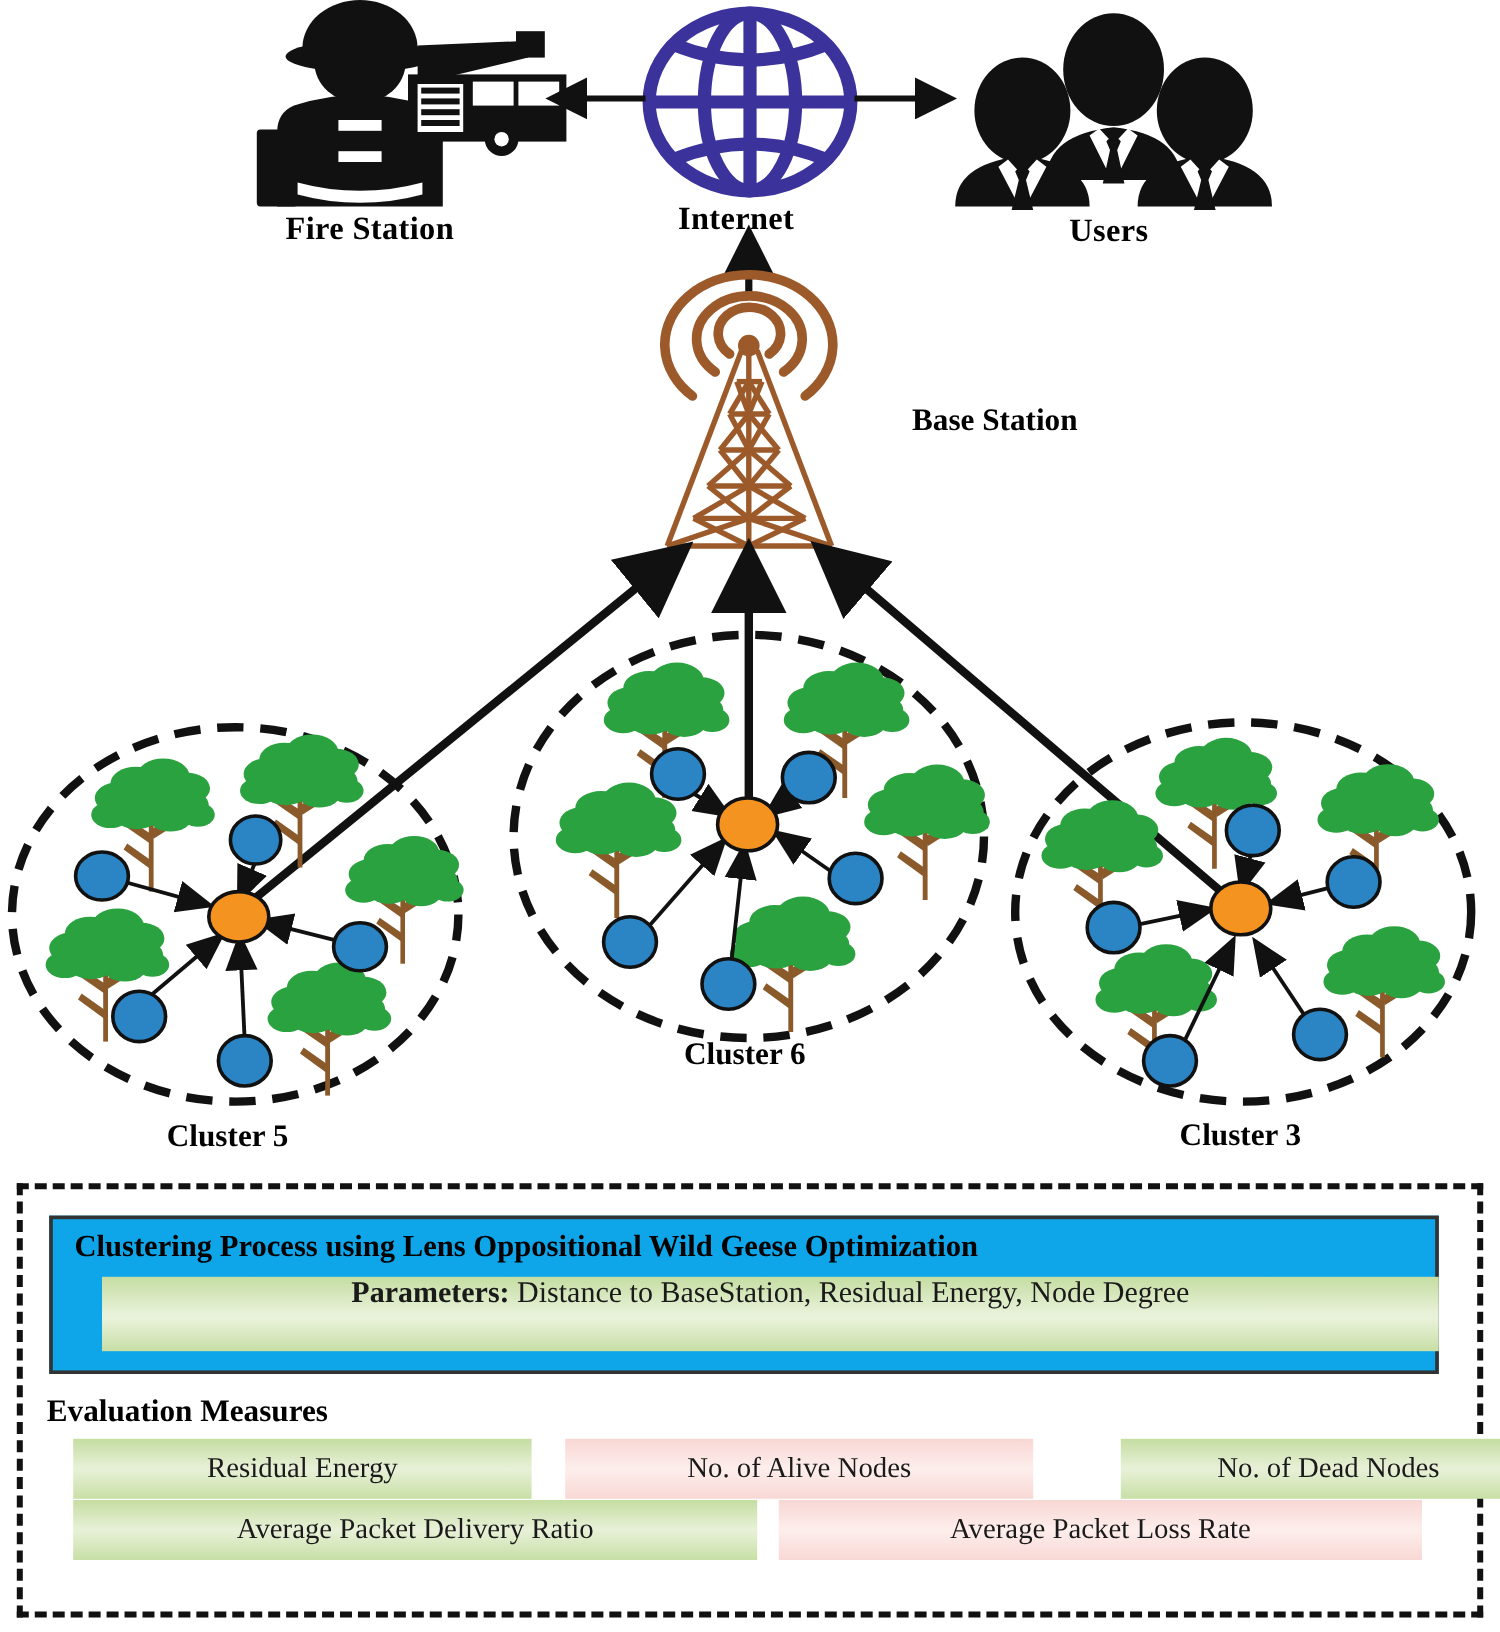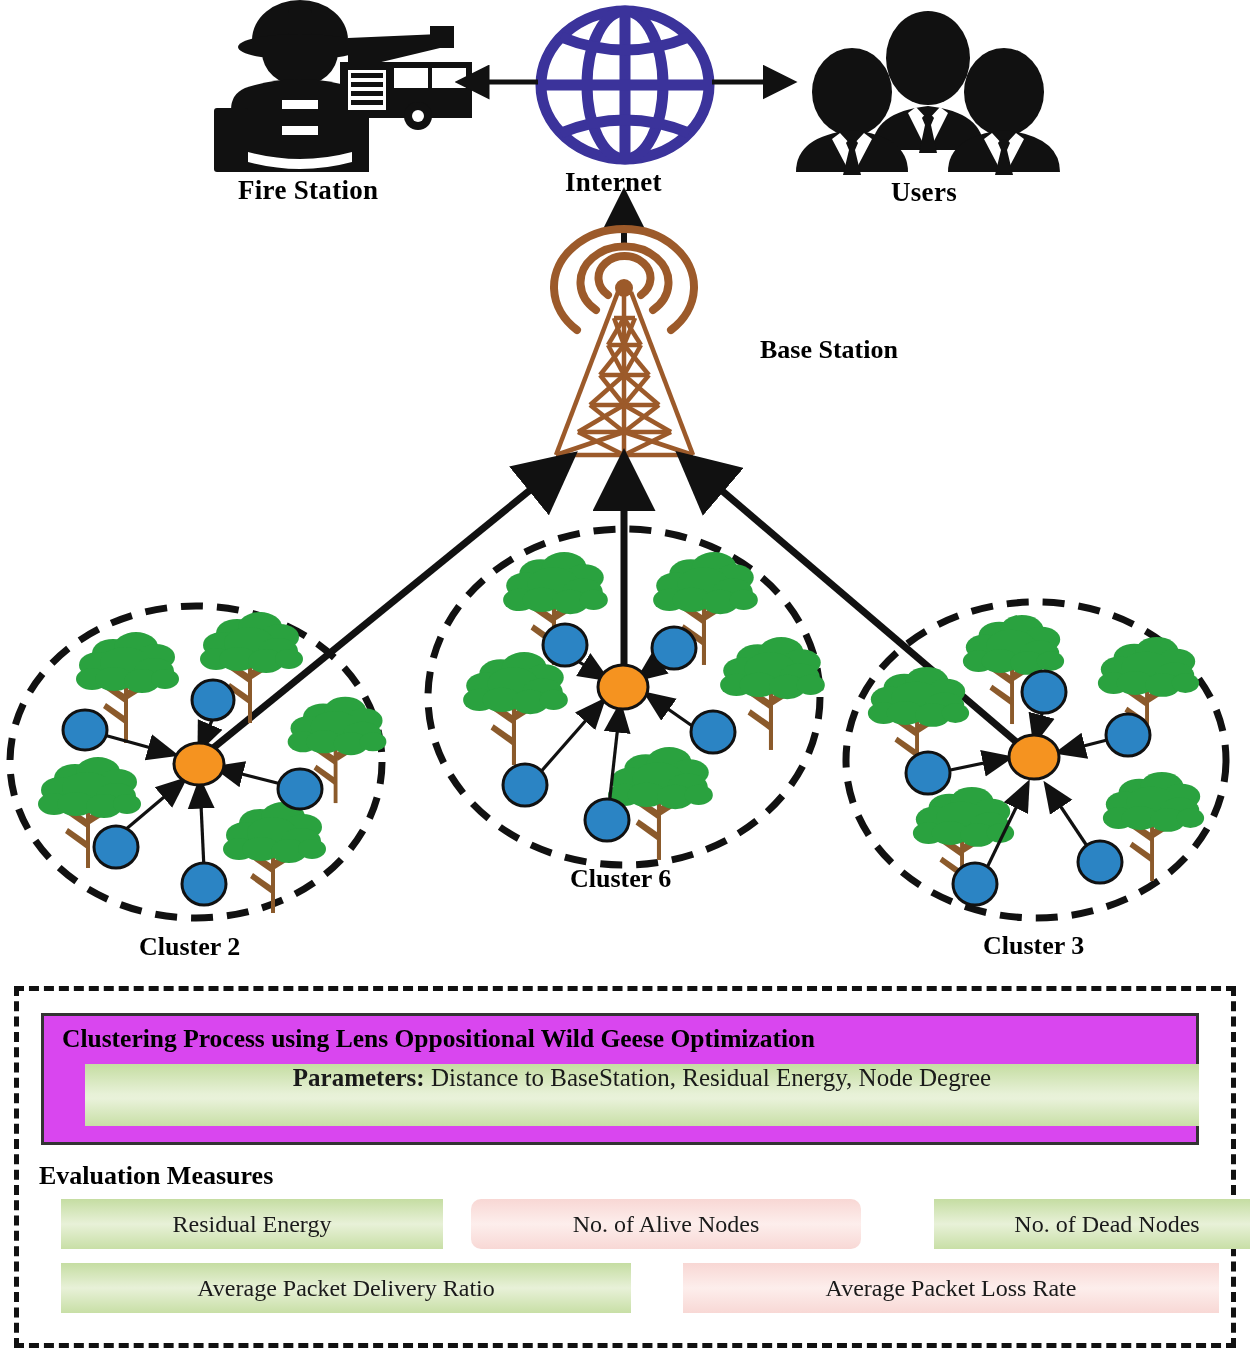--- a/index.html
+++ b/index.html
@@ -11,21 +11,21 @@
   .lbl{position:absolute;font-family:"Liberation Serif", serif;font-weight:bold;
        color:#000;white-space:nowrap;}
   .lbl-top{font-size:27px;letter-spacing:0.3px;}
   .lbl-bs{font-size:26px;}
   .lbl-cluster{font-size:26px;}
 
   
   #bottom-panel{position:absolute;left:14px;top:986px;width:1222px;height:362px;
       border:5px dashed #111;box-sizing:border-box;background:#fff;}
   #process-box{position:absolute;left:22px;top:22px;width:1158px;height:132px;
-      border:3px solid #333;box-sizing:border-box;background:#d946ef;}
+      border:3px solid #333;box-sizing:border-box;background:#0ea5e9;}
   #process-title{position:absolute;left:18px;top:8px;font-size:25.5px;font-weight:bold;
       color:#000;white-space:nowrap;font-family:"Liberation Serif",serif;}
   #params-bar{position:absolute;left:22px;top:48px;width:1114px;height:62px;
       background:linear-gradient(to bottom,#c5dda2 0%,#e7f1d7 48%,#e9f2da 56%,#c8dfa6 100%);
       display:flex;align-items:flex-start;justify-content:center;margin-left:19px;}
   #params-bar .ptext{font-size:25px;color:#1a1a1a;font-family:"Liberation Serif",serif;
       white-space:nowrap;}
   #params-bar .ptext b{font-weight:bold;}
 
   #eval-title{position:absolute;left:20px;top:170px;font-size:26px;font-weight:bold;
@@ -262,40 +262,40 @@
       </g>
       <ellipse cx="1034" cy="757" rx="25" ry="22" fill="#f59320" stroke="#111" stroke-width="3"></ellipse>
     </g>
   </svg>
 
   <div class="lbl lbl-top" style="left:238px;top:175px;">Fire Station</div>
   <div class="lbl lbl-top" style="left:565px;top:167px;">Internet</div>
   <div class="lbl lbl-top" style="left:891px;top:177px;">Users</div>
   <div class="lbl lbl-bs" style="left:712px;top:335px;margin-left:48px;">Base Station</div>
 
-  <div class="lbl lbl-cluster" style="left:139px;top:932px;">Cluster 2</div>
+  <div class="lbl lbl-cluster" style="left:139px;top:932px;">Cluster 5</div>
   <div class="lbl lbl-cluster" style="left:570px;top:864px;">Cluster 6</div>
   <div class="lbl lbl-cluster" style="left:983px;top:931px;">Cluster 3</div>
 
   <div id="bottom-panel">
 
     <div id="process-box">
       <div id="process-title">Clustering Process using Lens Oppositional Wild Geese Optimization</div>
       <div id="params-bar">
         <span class="ptext"><b>Parameters:</b><span> Distance to BaseStation, Residual Energy, Node Degree</span></span>
       </div>
     </div>
 
     <div id="eval-title">Evaluation Measures</div>
 
     <div class="chipRow" style="left:22px;top:208px;gap:28px;">
       <div class="chip green" style="width:382px;">Residual Energy</div>
-      <div class="chip pink" style="width:390px;border-radius:10px;">No. of Alive Nodes</div>
+      <div class="chip pink" style="width:390px;">No. of Alive Nodes</div>
       <div class="chip green" style="width:346px;margin-left:45px;">No. of Dead Nodes</div>
     </div>
 
-    <div class="chipRow" style="left:22px;top:272px;gap:52px;align-items:flex-end;">
+    <div class="chipRow" style="left:22px;top:259px;gap:18px;align-items:flex-end;">
       <div class="chip green" style="width:570px;">Average Packet Delivery Ratio</div>
       <div class="chip pink" style="width:536px;">Average Packet Loss Rate</div>
     </div>
 
   </div>
 </div>
 
 </body></html>

